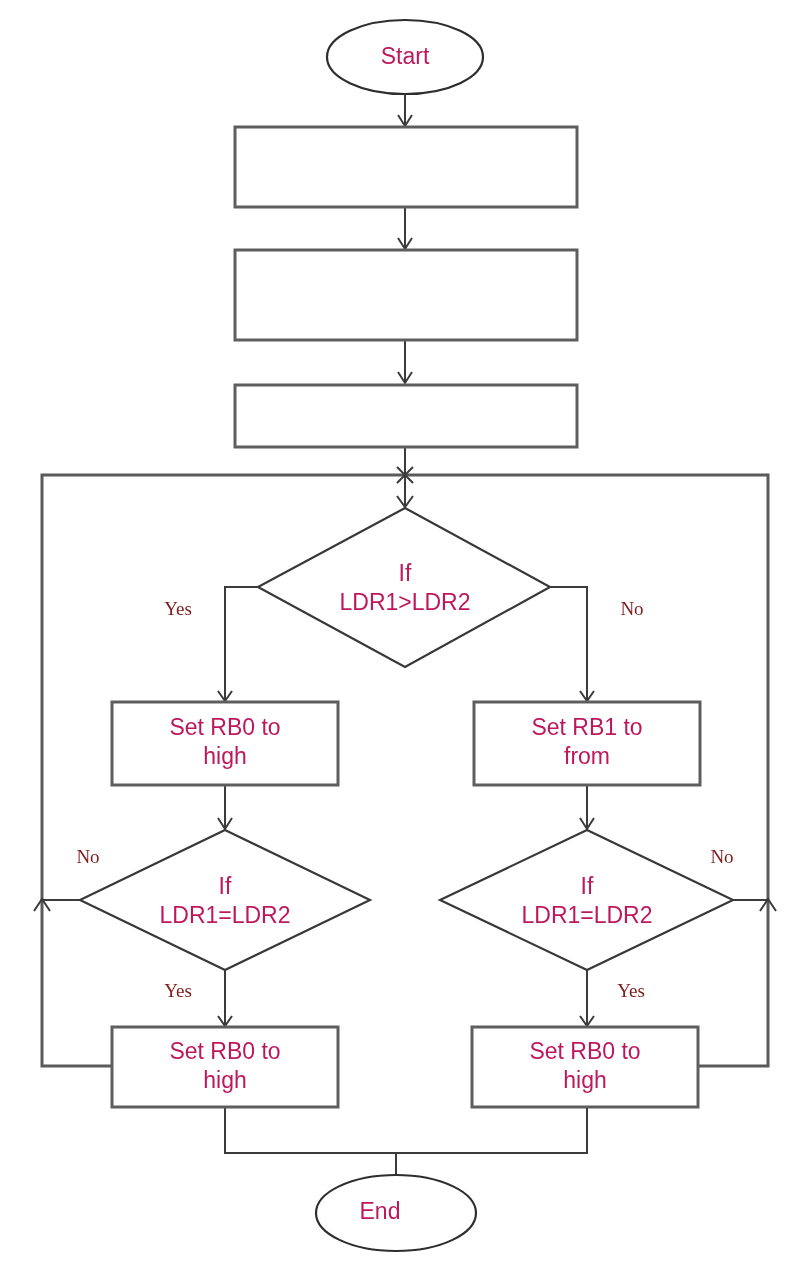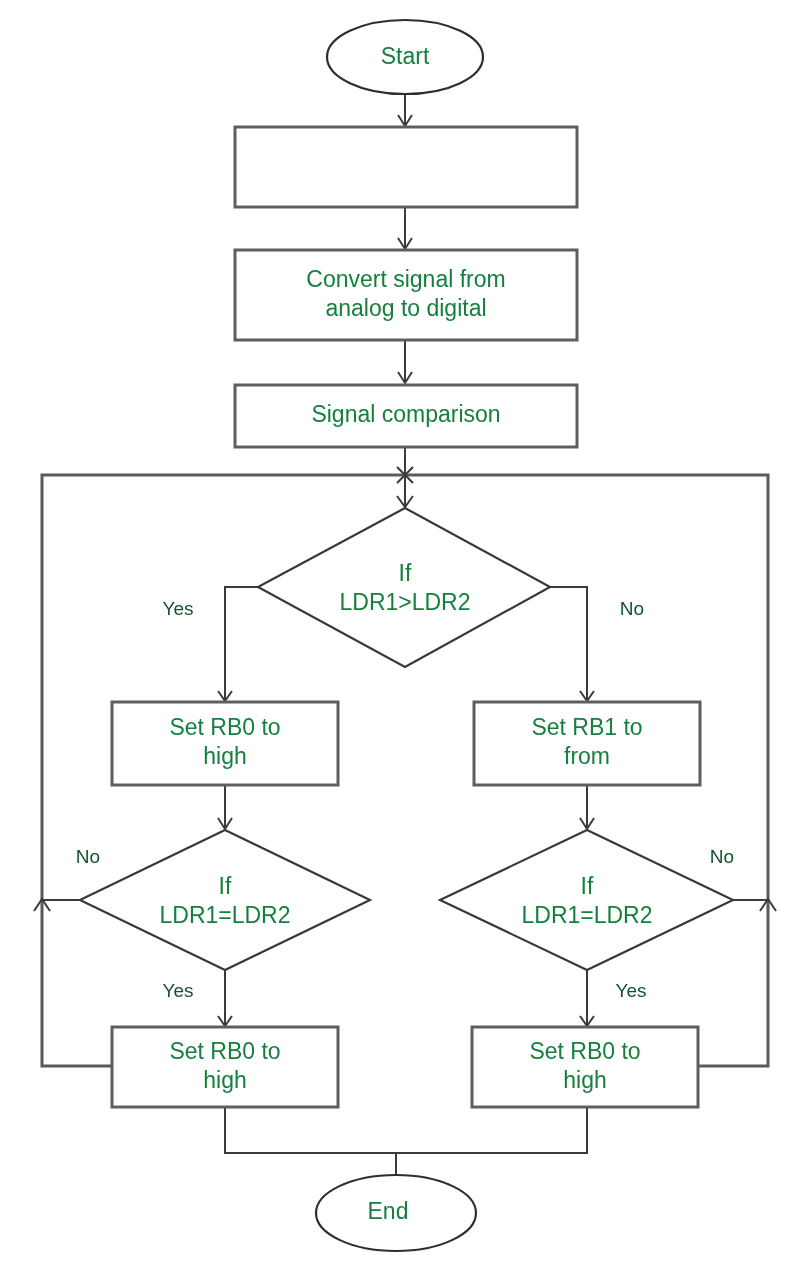--- a/index.html
+++ b/index.html
@@ -14,42 +14,43 @@
   svg.layer {
     position: absolute;
     left: 0; top: 0;
     width: 788px; height: 1264px;
   }
   .lbl {
     position: absolute;
     transform: translate(-50%, -50%);
     text-align: center;
     white-space: pre-line;
-    color: #15803d;
+    color: #be185d;
     font-size: 23px;
     line-height: 1.28;
     user-select: none;
   }
   .branch {
     font-size: 19px;
-    color: #14532d;
+    color: #7f1d1d;
+    font-family: Liberation Serif, serif;
   }
   
   #lbl-start   { left: 405px; top:   57px; }
   #lbl-read    { left: 406px; top:  166px; }
   #lbl-convert { left: 406px; top:  294px; }
   #lbl-compare { left: 406px; top:  415px; }
   #lbl-d1      { left: 405px; top:  588px; }
   #lbl-rb0     { left: 225px; top:  742px; }
   #lbl-rb1     { left: 587px; top:  742px; }
   #lbl-d2l     { left: 225px; top:  901px; }
   #lbl-d2r     { left: 587px; top:  901px; }
   #lbl-rb0l    { left: 225px; top: 1066px; }
   #lbl-rb0r    { left: 585px; top: 1066px; }
-  #lbl-end     { left: 388px; top: 1212px; }
+  #lbl-end     { left: 380px; top: 1212px; }
   
   #lbl-yes1  { left: 178px; top:  609px; }
   #lbl-no1   { left: 632px; top:  609px; }
   #lbl-no2l  { left:  88px; top:  857px; }
   #lbl-no2r  { left: 722px; top:  857px; }
   #lbl-yes2l { left: 178px; top:  991px; }
   #lbl-yes2r { left: 631px; top:  991px; }
 </style>
 </head>
 <body>
@@ -109,23 +110,20 @@
       <rect stroke="#5e5e5e" stroke-width="3" x="474" y="702" width="226" height="83"></rect>
       <polygon stroke="#383838" stroke-width="2.2" points="225,830 370,900 225,970 80,900"></polygon>
       <polygon stroke="#383838" stroke-width="2.2" points="587,830 733,900 587,970 440,900"></polygon>
       <rect stroke="#5e5e5e" stroke-width="3" x="112" y="1027" width="226" height="80"></rect>
       <rect stroke="#5e5e5e" stroke-width="3" x="472" y="1027" width="226" height="80"></rect>
       <ellipse stroke="#2e2e2e" stroke-width="2.2" cx="396" cy="1213" rx="80" ry="38"></ellipse>
     </g>
   </svg>
 
   <div class="lbl" id="lbl-start">Start</div>
-  <div class="lbl" id="lbl-convert">Convert signal from
-analog to digital</div>
-  <div class="lbl" id="lbl-compare">Signal comparison</div>
   <div class="lbl" id="lbl-d1">If
 LDR1&gt;LDR2</div>
   <div class="lbl" id="lbl-rb0">Set RB0 to
 high</div>
   <div class="lbl" id="lbl-rb1">Set RB1 to
 from</div>
   <div class="lbl" id="lbl-d2l">If
 LDR1=LDR2</div>
   <div class="lbl" id="lbl-d2r">If
 LDR1=LDR2</div>

